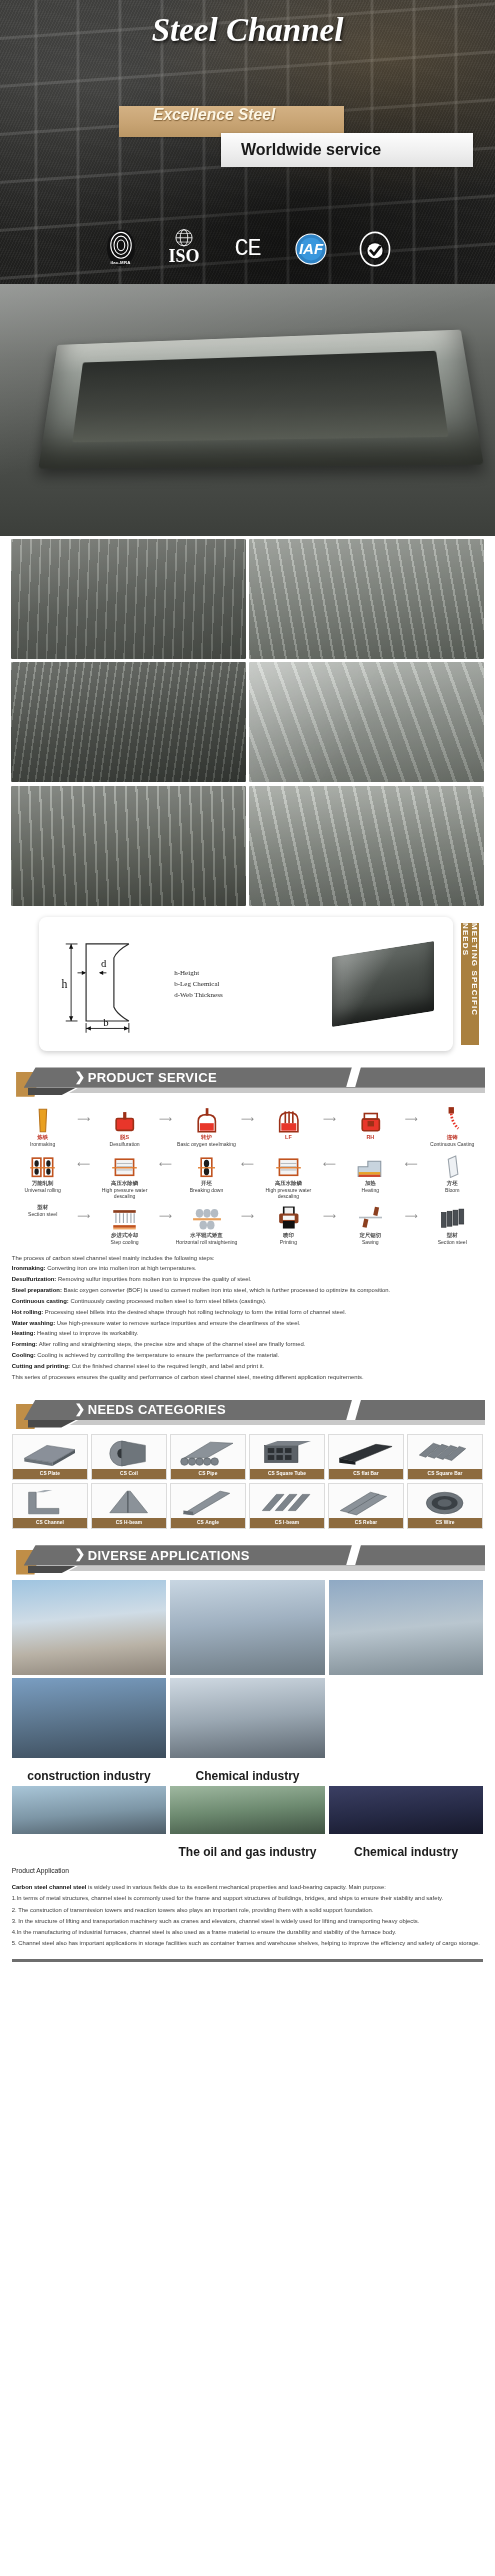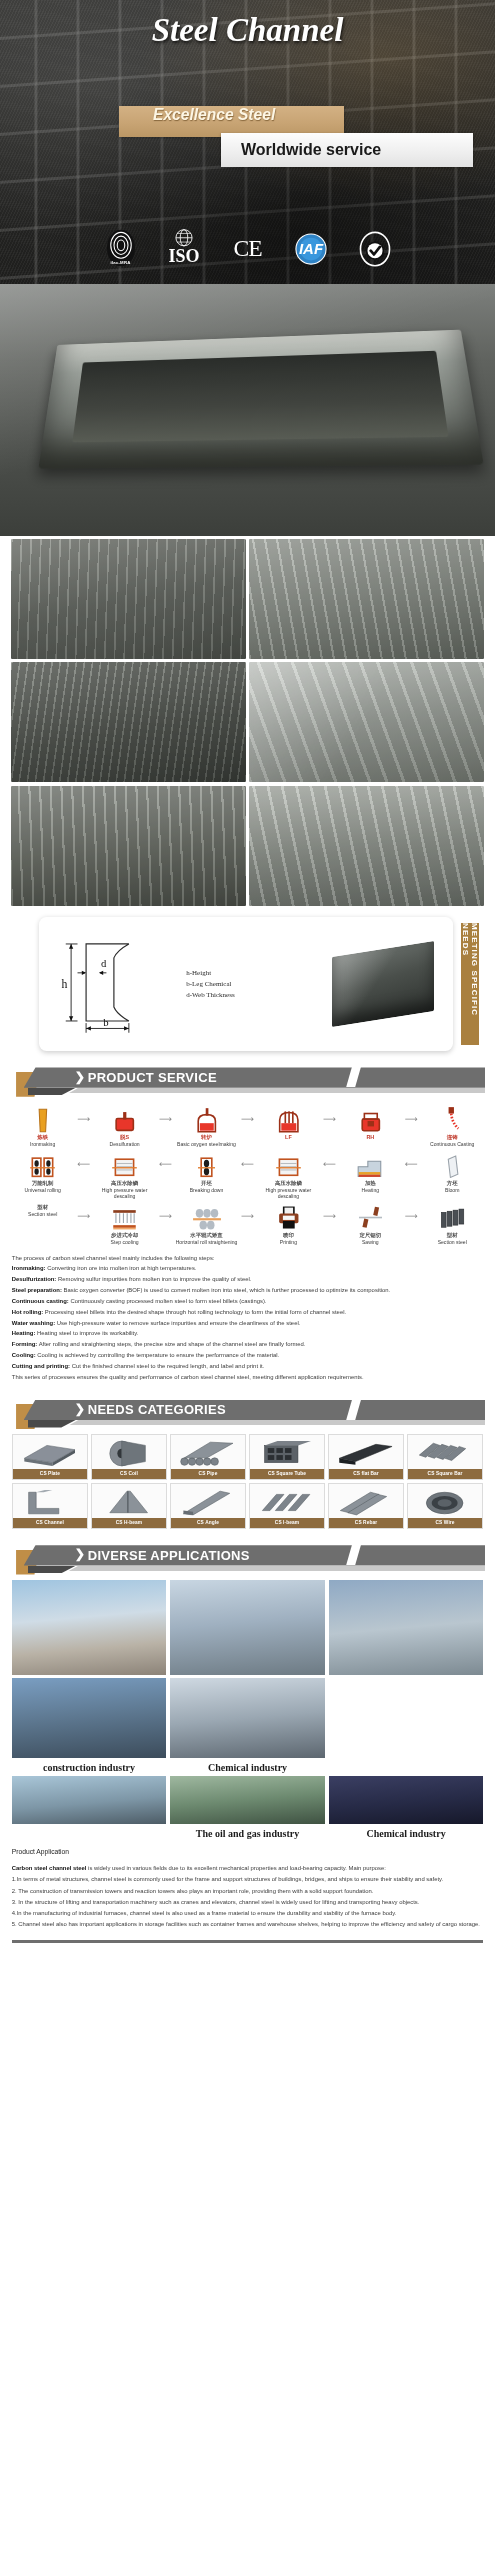--- a/index.html
+++ b/index.html
@@ -100,21 +100,21 @@
   .badge-iso-text {
     position: absolute; inset: 0; display: flex;
     align-items: flex-end; justify-content: center;
     font-family: "Liberation Serif", serif;
     font-size: 18px; font-weight: bold; color: #fff;
     padding-bottom: 2.1px;
   }
   .badge-ce-text {
     position: absolute; inset: 0; display: flex;
     align-items: center; justify-content: center;
-    font-family: Liberation Serif, serif;
+    font-family: Liberation Mono, monospace;
     font-size: 23.6px; font-weight: normal; color: #fff;
     letter-spacing: -1.1px;
   }
   .badge-iaf-text {
     position: absolute; inset: 0; display: flex;
     align-items: center; justify-content: center;
     font-size: 15px; font-weight: bold; color: #fff;
     font-style: italic;
   }
 
@@ -172,21 +172,21 @@
     border-radius: 7.5px;
     box-shadow: 0 1.1px 5.4px rgba(0,0,0,.18);
     height: 134px;
     margin-left: 29.5px; margin-right: 32px;
     display: flex; align-items: center;
   }
   .spec-diagram { width: 129px; padding-left: 15px; }
   .spec-legend {
     font-family: "Liberation Serif", serif;
     font-size: 7px; color: #2b2b2b; line-height: 1.55;
-    margin-left: 18px;
+    margin-left: 6px;
   }
   .spec-photo {
     width: 102px; height: 70px; margin-left: auto; margin-right: 19.3px;
     background:
       linear-gradient(125deg, rgba(255,255,255,.35), transparent 45%),
       linear-gradient(170deg,#6e7470 0%, #4a4f4b 45%, #2d312e 100%);
     transform: skewY(-9deg);
     border-radius: 1.6px;
     box-shadow: inset 0 -9.7px 14px rgba(0,0,0,.45);
   }
@@ -264,21 +264,21 @@
 
   
   .appgrid { display:grid; grid-template-columns: repeat(3, 1fr); gap: 4.3px; padding: 3.2px 11.8px 1.1px 11.8px; }
   .app-img { height: 95px; position: relative; overflow:hidden; }
   .app-1 { background: linear-gradient(175deg,#9fc4e0 0%, #cfdce6 40%, #b9b2a6 70%, #8c8378 100%); }
   .app-2 { background: linear-gradient(175deg,#c8d6e2 0%, #9fb0c0 45%, #6d7a83 100%); }
   .app-3 { background: linear-gradient(175deg,#8fa9c4 0%, #b9c6cf 50%, #7d8a92 100%); }
   .app-4 { background: linear-gradient(175deg,#7a9ec2 0%, #5f7a93 45%, #3c4c5b 100%); }
   .app-5 { background: linear-gradient(175deg,#e1b87e 0%, #b5762f 45%, #4a3a2c 100%); }
   .app-6 { background: linear-gradient(175deg,#cfd9e2 0%, #9aa7b2 50%, #5d6770 100%); }
-  .app-cap { text-align:center; font-size: 10px; font-weight: bold; color:#1c1c1c; line-height:1.25; padding-top: 4px; font-family: Liberation Serif, serif; }
+  .app-cap { text-align:center; font-size: 12px; font-weight: bold; color:#1c1c1c; line-height:1.25; padding-top: 11px; }
 
   .bigtext { padding: 4.3px 11.8px 7.5px 11.8px; font-size: 5.9px; color:#3c3c3c; line-height:1.9; }
   .bigtext h4 { font-size: 6.7px; font-weight: normal; color:#222; margin-bottom: 4.3px; }
   .bigtext b { color:#111; }
   .bottom-rule { height: 3.2px; background:#6e6e6e; margin: 2.1px 11.8px 5.4px 11.8px; }
 </style>
 </head>
 <body>
 
 <div class="page">

